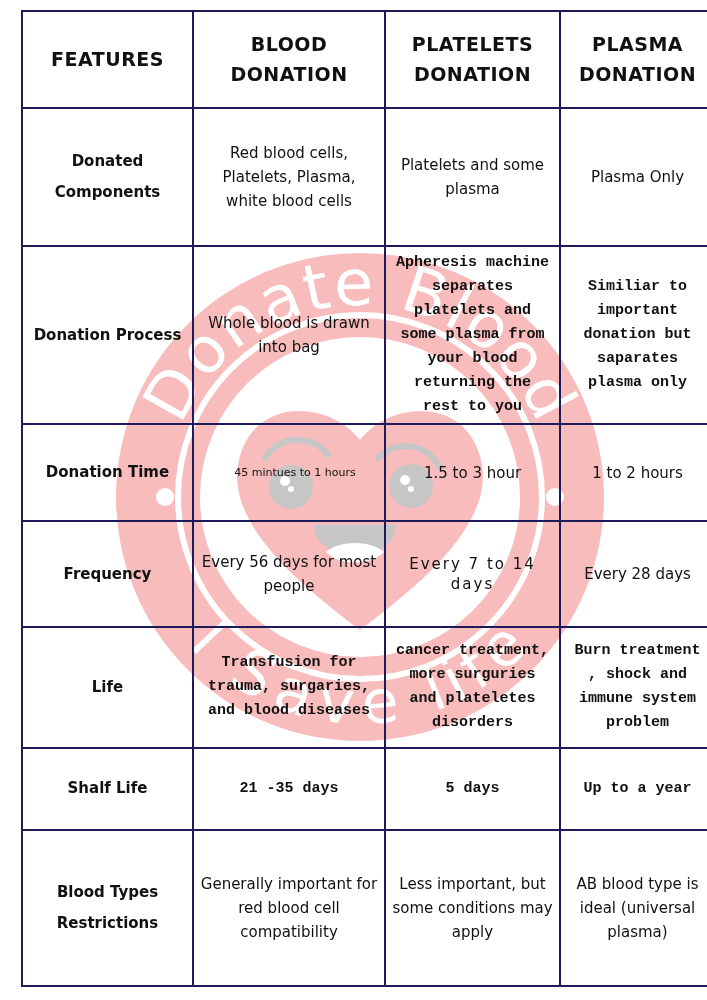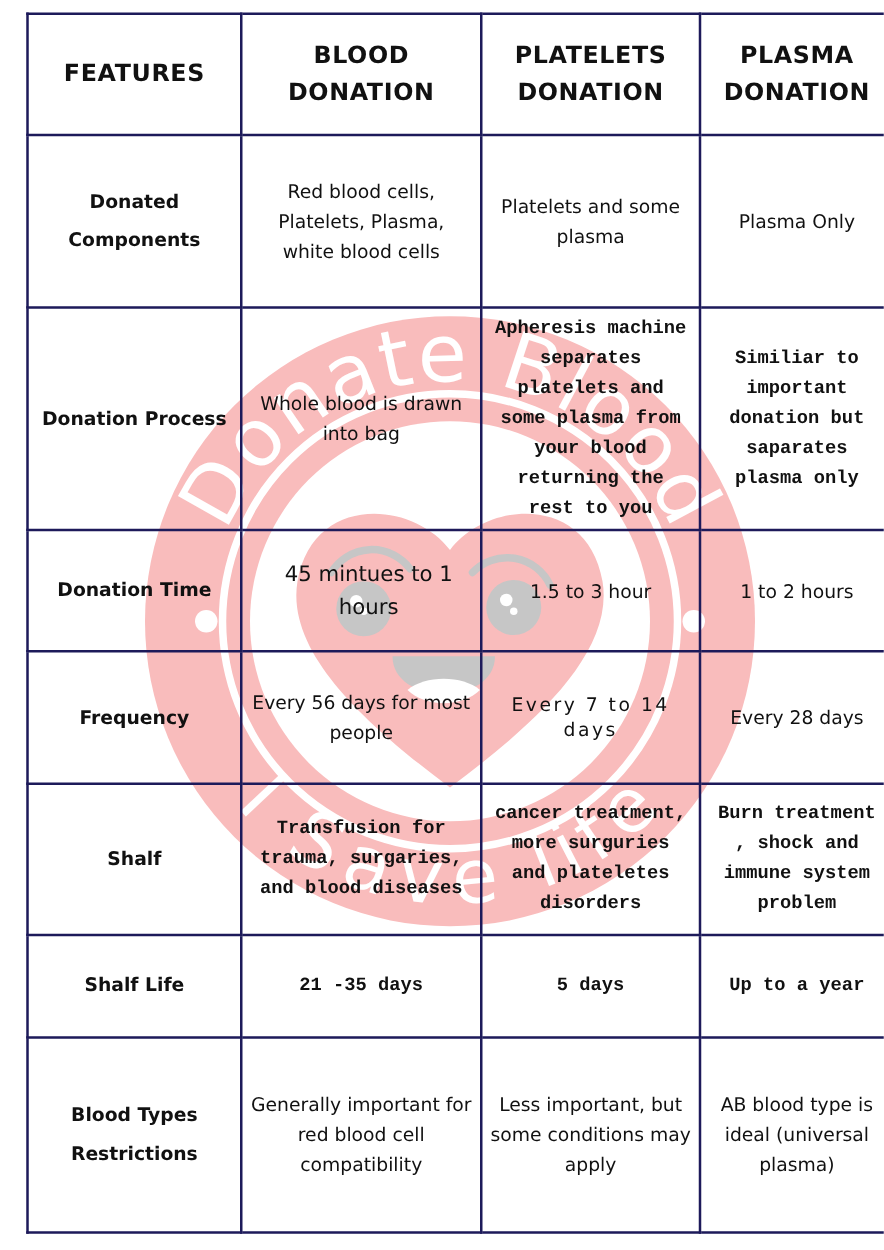--- a/index.html
+++ b/index.html
@@ -28,21 +28,21 @@
     font-size: 19px;
     letter-spacing: 0.5px;
     line-height: 30px;
   }
   td.feat {
     font-weight: bold; font-size: 15px; line-height: 31px; color: #0a0a0a;
   }
   td.val {
     font-size: 15px; line-height: 24px; color: #1a1a1a;
   }
-  td.val.lg { font-size: 17px; line-height: 26px; padding-left: 18px; }
+  td.val.lg { font-size: 11px; line-height: 26px; padding-left: 18px; }
   td.val.spaced { letter-spacing: 2px; line-height: 20px; font-weight: normal; }
   td.val.b { font-weight: bold; font-family: Liberation Mono, monospace; }
 </style>
 </head>
 <body>
 
 <svg class="watermark" viewBox="0 0 707 1000" xmlns="http://www.w3.org/2000/svg">
   <defs>
     <path id="arcTop" d="M 168 497 A 192 192 0 0 1 552 497"></path>
     <path id="arcBot" d="M 178 497 A 182 182 0 0 0 542 497"></path>
@@ -132,21 +132,21 @@
   </tr>
 
   <tr style="height:105px">
     <td class="feat">Frequency</td>
     <td class="val">Every 56 days for most people</td>
     <td class="val spaced">Every 7 to 14 days</td>
     <td class="val">Every 28 days</td>
   </tr>
 
   <tr style="height:120px">
-    <td class="feat">Shalf</td>
+    <td class="feat">Life</td>
     <td class="val b">Transfusion for trauma,  surgaries, and blood  diseases</td>
     <td class="val b">cancer treatment, more surguries and plateletes disorders</td>
     <td class="val b">Burn treatment  , shock and immune system problem</td>
   </tr>
 
   <tr style="height:81px">
     <td class="feat">Shalf  Life</td>
     <td class="val b">21 -35 days</td>
     <td class="val b">5 days</td>
     <td class="val b">Up to a year</td>

